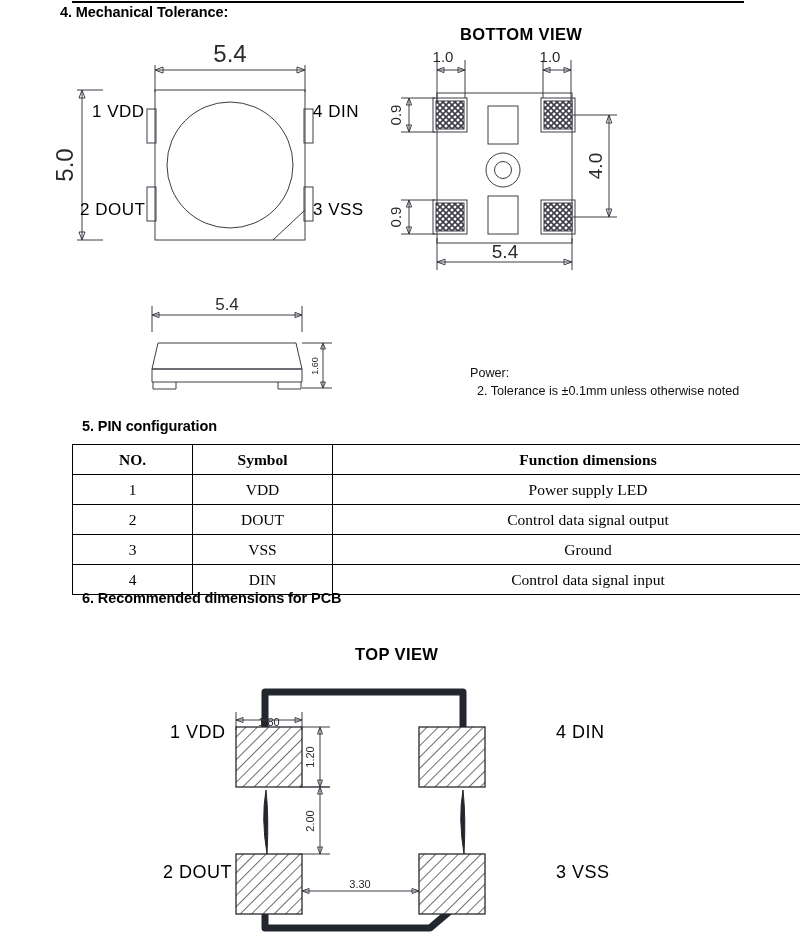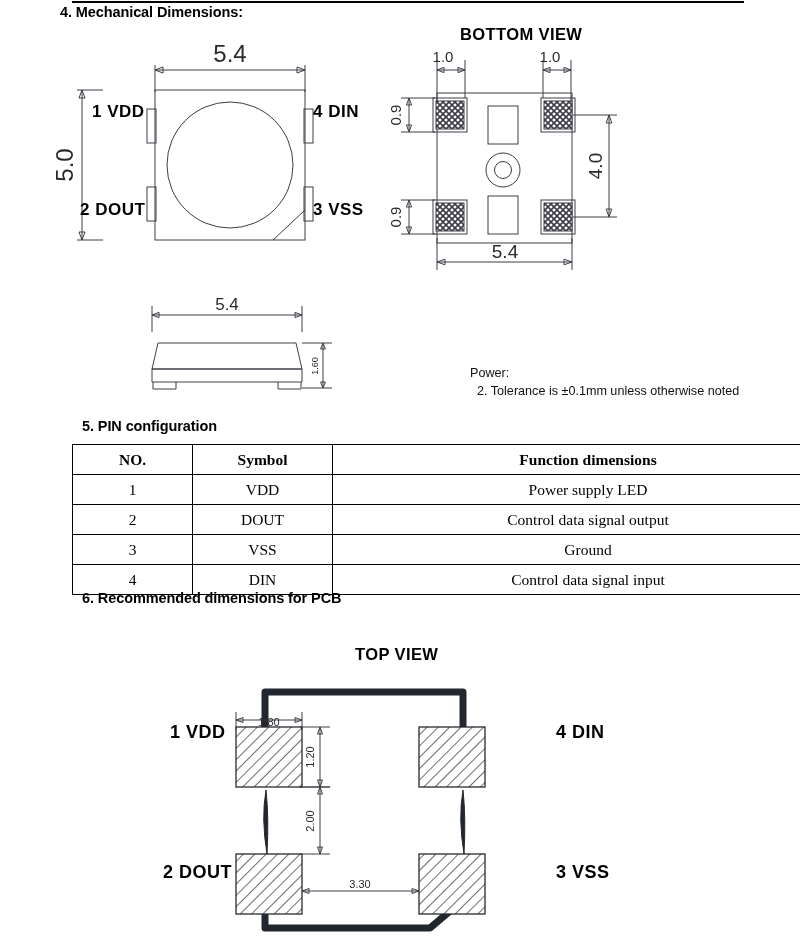--- a/index.html
+++ b/index.html
@@ -78,36 +78,36 @@
     font-weight: bold;
     font-size: 16.5px;
     letter-spacing: 0.4px;
     white-space: nowrap;
   }
   #bv-title { left: 460px; top: 25px; }
   #tv-title { left: 355px; top: 645px; }
 
   .padlbl {
     position: absolute;
-    font-weight: bold;
+    font-weight: normal;
     font-size: 18px;
     white-space: nowrap;
     letter-spacing: 0.5px;
   }
 </style>
 </head>
 <body>
 
 <div class="page">
 
   <div class="top-rule"></div>
 
   <div class="section-head" id="sec4">
     <span>4.</span>
-    <span>Mechanical Dimensions:</span>
+    <span>Mechanical Tolerance:</span>
   </div>
 
   <svg id="front-view" style="left:55px; top:30px;" width="330" height="240" viewBox="0 0 330 240">
     <defs></defs>
 
     <line class="ln" x1="100" y1="35" x2="100" y2="62"></line>
     <line class="ln" x1="250" y1="35" x2="250" y2="62"></line>
     <line class="ln" x1="100" y1="40" x2="250" y2="40"></line>
     <path class="ln" d="M100,40 l8,-3 l0,6 z" fill="#3c3c46"></path>
     <path class="ln" d="M250,40 l-8,-3 l0,6 z" fill="#3c3c46"></path>

